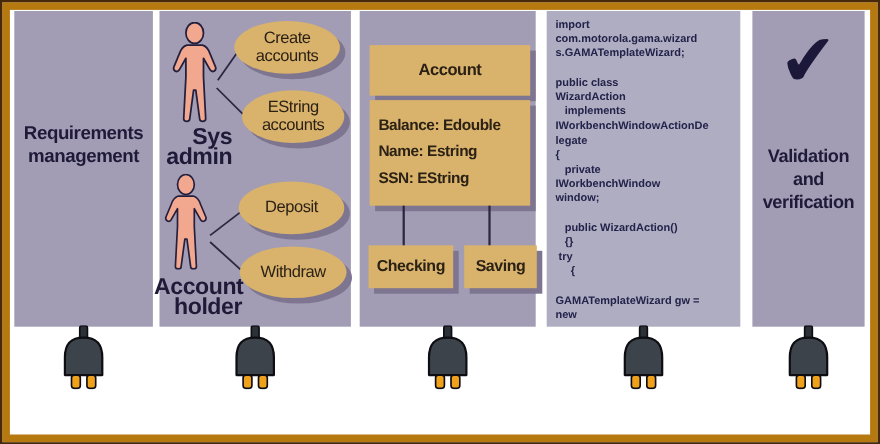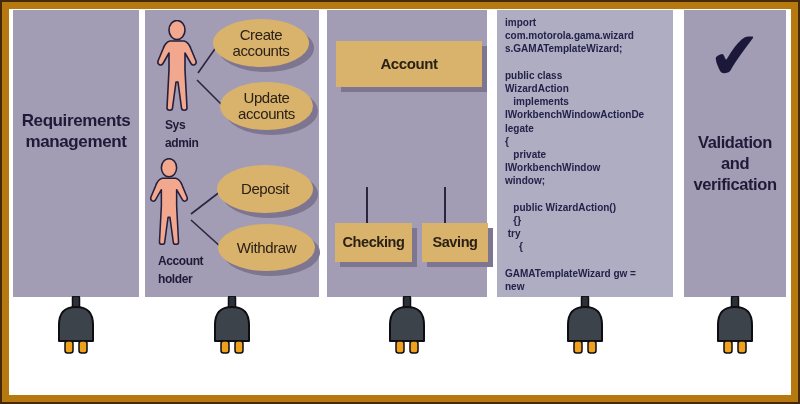--- a/index.html
+++ b/index.html
@@ -16,22 +16,22 @@
   .heading{position:absolute;width:100%;text-align:center;color:#1e1a38;
            font-weight:bold;font-size:17px;line-height:21px;letter-spacing:-0.4px;}
 
   .oval{position:absolute;background:#d9b26c;border-radius:50%;
         box-shadow:5px 5px 0 #7e7590;display:flex;align-items:center;justify-content:center;
         text-align:center;color:#2b2115;font-weight:normal;font-size:15px;line-height:16px;
         letter-spacing:-0.4px;}
   .tanbox{position:absolute;background:#d9b26c;box-shadow:5px 5px 0 #7e7590;
           color:#2b2115;font-weight:bold;letter-spacing:-0.4px;}
 
-  .actor-label{position:absolute;text-align:left;color:#1e1a38;font-weight:bold;
-               font-size:12px;line-height:18px;letter-spacing:-0.4px;margin-left:18px;}
+  .actor-label{position:absolute;text-align:right;color:#1e1a38;font-weight:bold;
+               font-size:21px;line-height:18px;letter-spacing:-0.4px;}
 
   .connector{position:absolute;width:2px;background:#2a2540;}
 
   .code-pre{position:absolute;top:6px;left:8px;margin:0;
             font-family:Liberation Sans, sans-serif;font-size:10px;line-height:13.2px;
             font-weight:bold;color:#23224a;white-space:pre;}
 
   .check{position:absolute;top:14px;width:100%;text-align:center;
          font-size:64px;line-height:64px;color:#1b1839;
          font-family:"DejaVu Sans",sans-serif;transform:rotate(-4deg);}
@@ -70,29 +70,33 @@
 
     <svg style="position:absolute;left:3px;top:148px;" width="42" height="92" viewBox="0 0 44 96">
       <ellipse cx="22" cy="10" rx="8" ry="9.5" fill="#f2a78f" stroke="#241f3d" stroke-width="1.6"></ellipse>
       <path d="M15 21 C11 22 9 26 8 29 L3 41 C2 44.5 6 46.5 8 43.5 L14 33 L14 50 L12 88 C12 91 17.5 91 17.5 88 L21 62 L23 62 L26.5 88 C26.5 91 32 91 32 88 L30 50 L30 33 L36 43.5 C38 46.5 42 44.5 41 41 L36 29 C35 26 33 22 29 21 Z" fill="#f2a78f" stroke="#241f3d" stroke-width="1.6" stroke-linejoin="round"></path>
     </svg>
     <div class="actor-label ml" style="left:-5px;top:242px;width:80px;">Account
 holder</div>
 
     <div class="oval ml" style="left:68px;top:9px;width:96px;height:48px;">Create
 accounts</div>
-    <div class="oval ml" style="left:75px;top:72px;width:93px;height:48px;">Update
+    <div class="oval ml" style="left:75px;top:72px;width:93px;height:48px;">EString
 accounts</div>
     <div class="oval" style="left:72px;top:155px;width:96px;height:48px;">Deposit</div>
     <div class="oval" style="left:73px;top:214px;width:97px;height:47px;">Withdraw</div>
   </div>
 
   <div class="panel" style="left:327px;width:160px;">
     <div class="tanbox" style="left:9px;top:31px;width:146px;height:46px;text-align:center;
          font-size:15px;line-height:46px;">Account</div>
+    <div class="tanbox ml" style="left:9px;top:81px;width:146px;height:96px;box-sizing:border-box;
+         padding:10px 0 0 8px;font-size:14px;line-height:24px;">Balance: Edouble
+Name: Estring
+SSN: EString</div>
     <div class="connector" style="left:39px;top:177px;height:37px;"></div>
     <div class="connector" style="left:117px;top:177px;height:37px;"></div>
     <div class="tanbox" style="left:8px;top:213px;width:77px;height:39px;text-align:center;
          font-size:14.5px;line-height:39px;">Checking</div>
     <div class="tanbox" style="left:95px;top:213px;width:66px;height:39px;text-align:center;
          font-size:14.5px;line-height:39px;">Saving</div>
   </div>
 
   <div class="panel panel-code" style="left:497px;width:176px;">
     <pre class="code-pre">import

